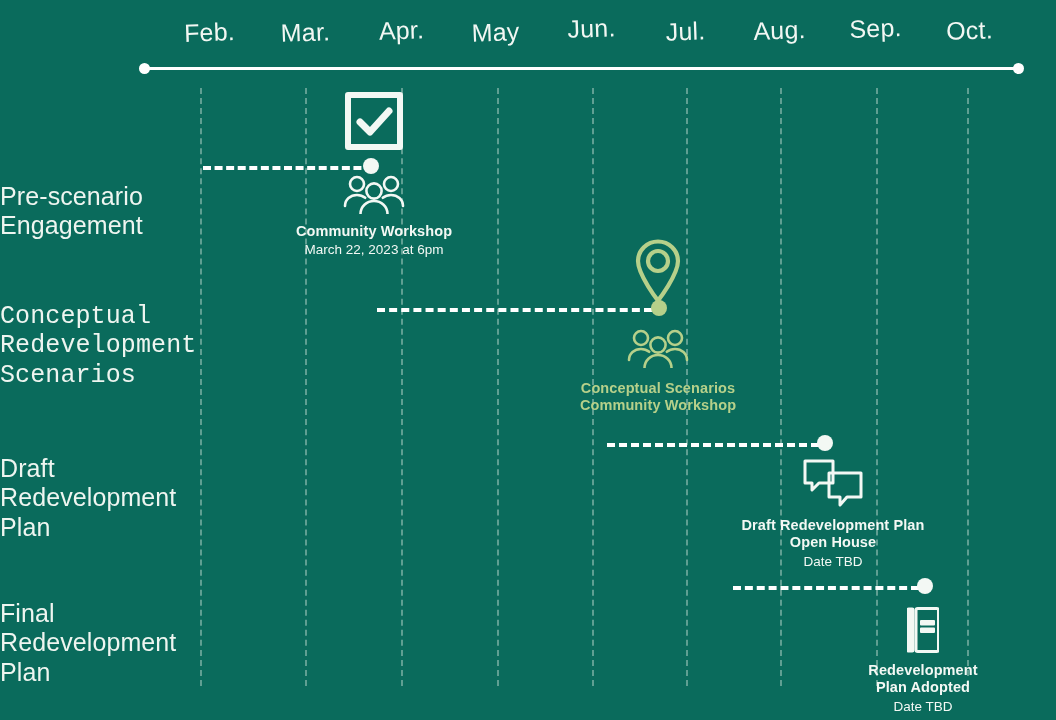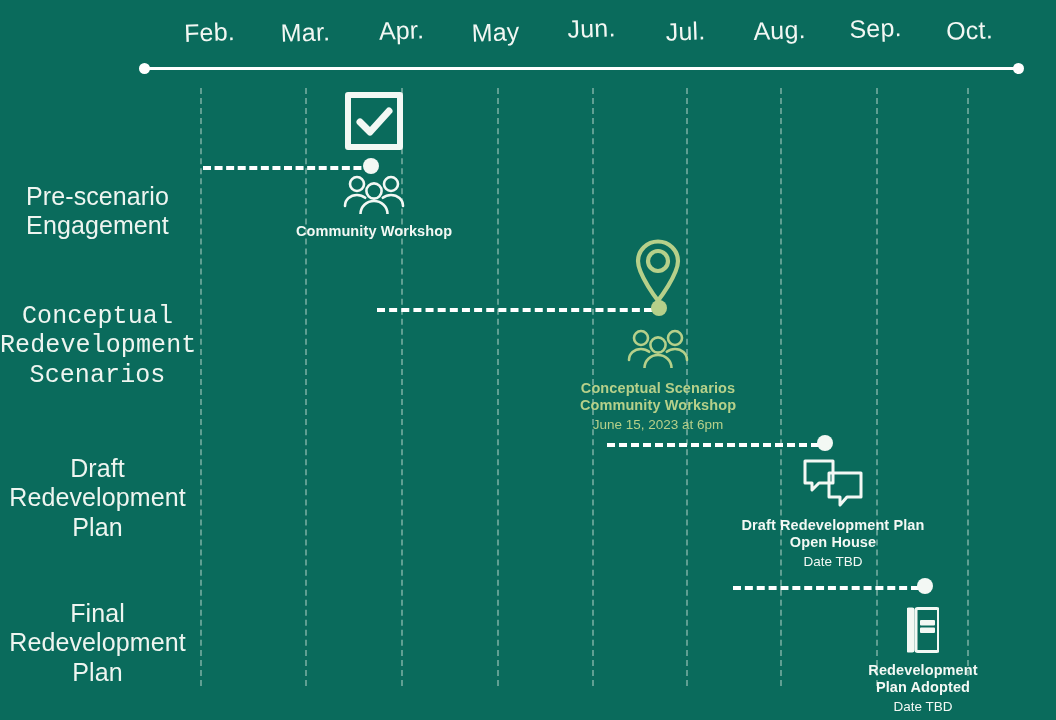--- a/index.html
+++ b/index.html
@@ -58,21 +58,20 @@
     width: 0;
     height: 598px;
     border-left: 2px dashed rgba(214, 232, 222, 0.42);
   }
 
   
   .stage-label {
     position: absolute;
     left: 0;
     width: 195px;
-    text-align: center;
     color: #eef5f0;
     font-size: 25px;
     font-weight: 400;
     line-height: 1.17;
     letter-spacing: 0.1px;
   }
 
   
   .connector {
     position: absolute;
@@ -165,20 +164,21 @@
           <svg width="66" height="40" viewBox="0 0 66 40" fill="none" stroke="#f3f8f4" stroke-width="2.6" stroke-linecap="round" stroke-linejoin="round">
             <circle cx="16" cy="10" r="7"></circle>
             <circle cx="50" cy="10" r="7"></circle>
             <circle cx="33" cy="17" r="7.6"></circle>
             <path d="M4 32c0-6.5 5.4-11 12-11 3.2 0 6 1 8.2 2.8"></path>
             <path d="M62 32c0-6.5-5.4-11-12-11-3.2 0-6 1-8.2 2.8"></path>
             <path d="M19.5 40c0-7.3 6-13 13.5-13s13.5 5.7 13.5 13"></path>
           </svg>
         </div>
         <div class="ms-title cream" style="margin-top: 9px;">Community Workshop</div>
+        <div class="ms-date cream">March 22, 2023 at 6pm</div>
       </div>
       <div class="stage-label" style="top: 302px; white-space: pre-line; font-family: Liberation Mono, monospace;">Conceptual
 Redevelopment
 Scenarios</div>
       <div class="connector" style="left: 377px; width: 275px; top: 308px;"></div>
       <div class="node-dot" style="left: 651px; top: 300px; width: 16px; height: 16px; background: rgb(182, 208, 138);"></div>
       <div class="milestone" style="left: 498px; top: 238px; width: 320px;">
         <div class="icon-wrap">
           <svg width="48" height="66" viewBox="0 0 48 66" fill="none" stroke="#b6d08a" stroke-width="4.2" stroke-linecap="round" stroke-linejoin="round">
             <path d="M24 3.5c-11 0-20 8.7-20 19.6 0 14 20 39.5 20 39.5s20-25.5 20-39.5C44 12.2 35 3.5 24 3.5z"></path>
@@ -191,21 +191,20 @@
             <circle cx="16" cy="10" r="7"></circle>
             <circle cx="50" cy="10" r="7"></circle>
             <circle cx="33" cy="17" r="7.6"></circle>
             <path d="M4 32c0-6.5 5.4-11 12-11 3.2 0 6 1 8.2 2.8"></path>
             <path d="M62 32c0-6.5-5.4-11-12-11-3.2 0-6 1-8.2 2.8"></path>
             <path d="M19.5 40c0-7.3 6-13 13.5-13s13.5 5.7 13.5 13"></path>
           </svg>
         </div>
         <div class="ms-title lime" style="margin-top: 12px;">Conceptual Scenarios
 Community Workshop</div>
-        <div class="ms-date lime">June 15, 2023 at 6pm</div>
       </div>
       <div class="stage-label" style="top: 454px; white-space: pre-line;">Draft
 Redevelopment
 Plan</div>
       <div class="connector" style="left: 607px; width: 212px; top: 443px;"></div>
       <div class="node-dot" style="left: 817px; top: 435px; width: 16px; height: 16px; background: rgb(243, 248, 244);"></div>
       <div class="milestone" style="left: 673px; top: 458px; width: 320px;">
         <div class="icon-wrap">
           <svg width="62" height="50" viewBox="0 0 62 50" fill="none" stroke="#f3f8f4" stroke-width="3" stroke-linecap="round" stroke-linejoin="round">
             <path d="M3 3h28v22H17l-7 7v-7H3z"></path>

